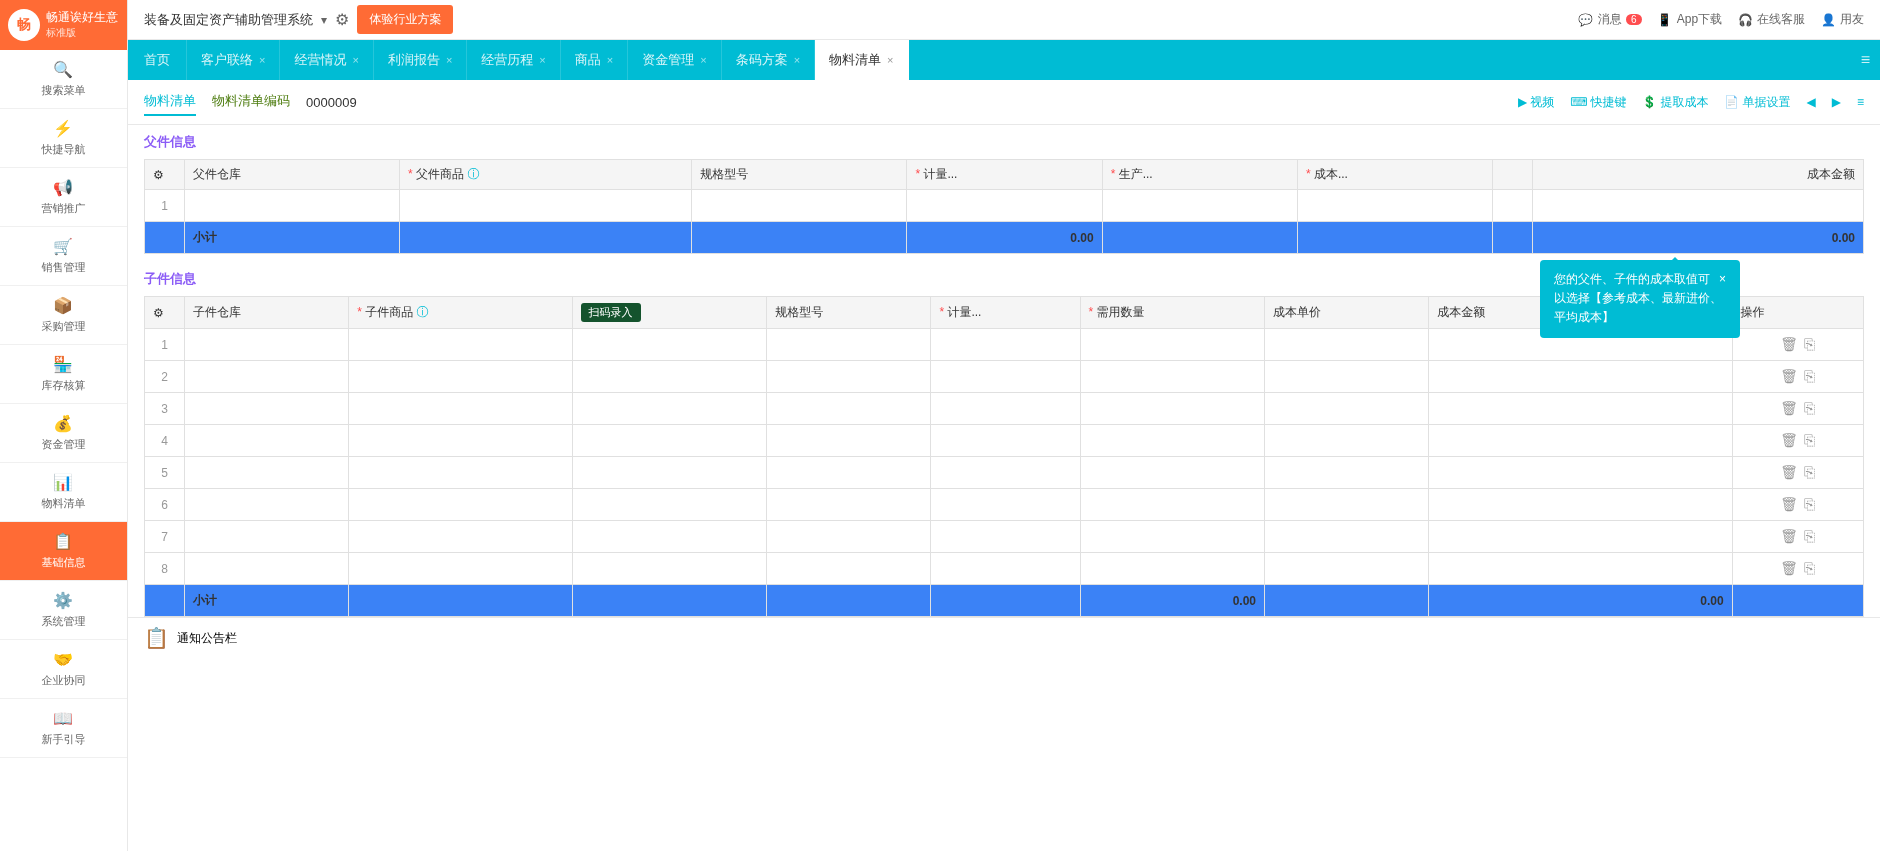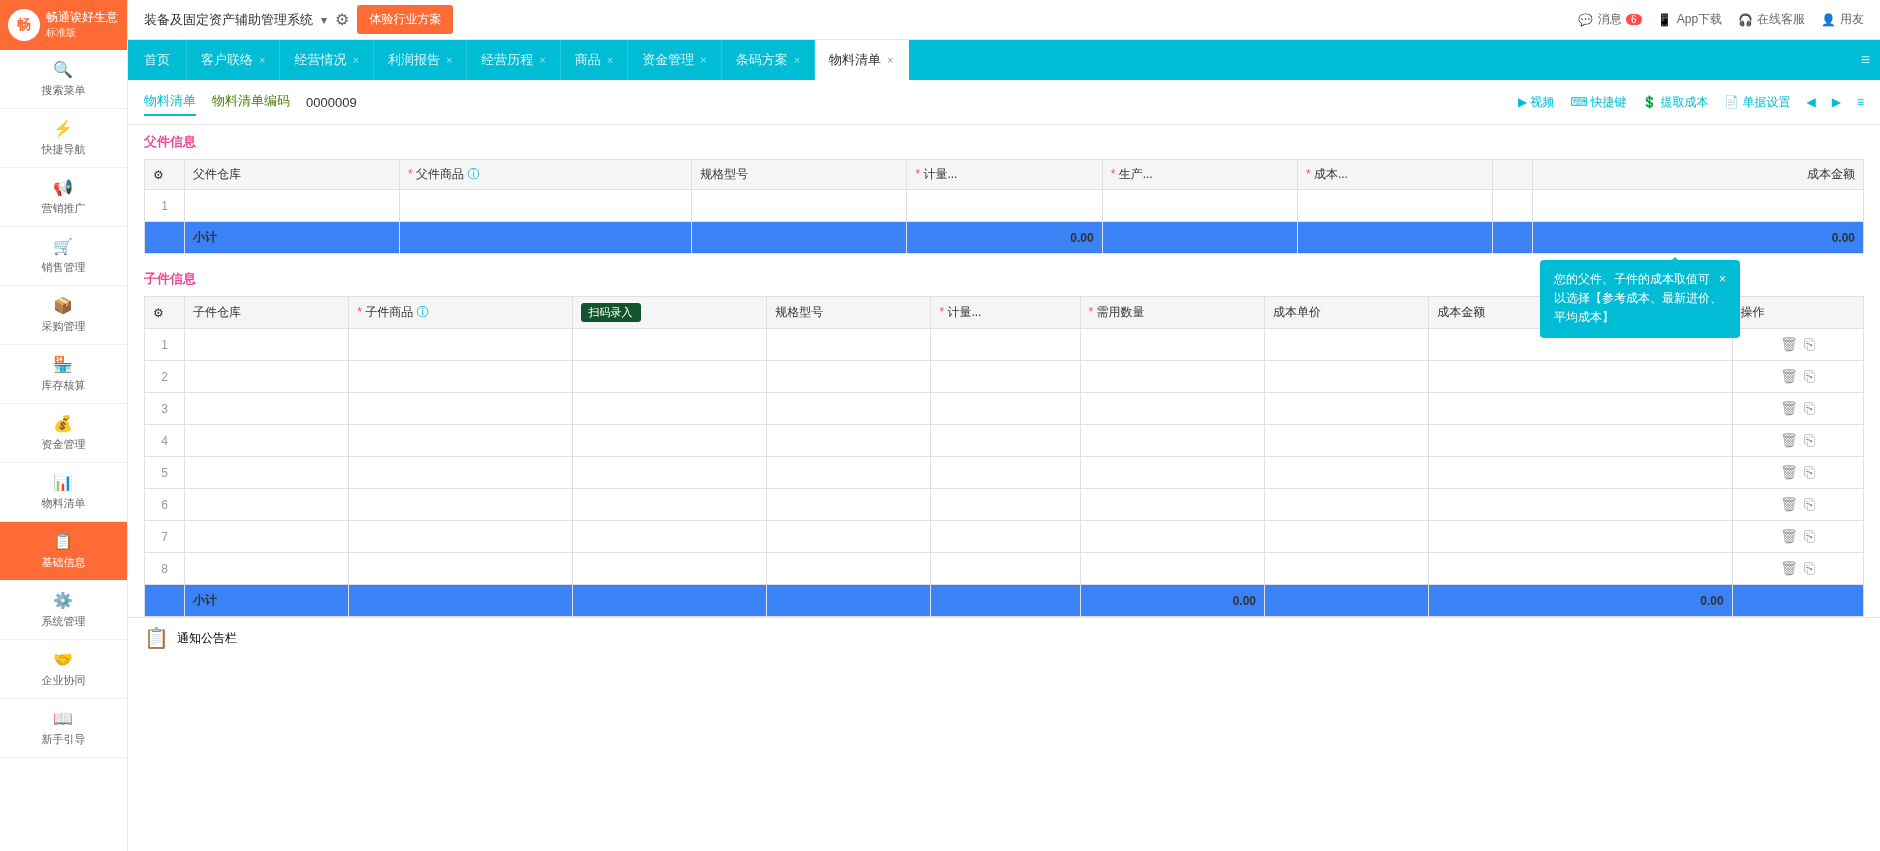--- a/index.html
+++ b/index.html
@@ -44,21 +44,21 @@
     
     .sub-header { padding: 8px 16px; border-bottom: 1px solid #e8e8e8; display: flex; align-items: center; gap: 16px; flex-shrink: 0; }
     .sub-header-tab { font-size: 13px; color: #4d7c0f; cursor: pointer; padding: 4px 0; border-bottom: 2px solid transparent; }
     .sub-header-tab.active { color: #00bcd4; border-bottom-color: #00bcd4; }
     .sub-header-code { font-size: 13px; color: #333; }
     .sub-header-right { margin-left: auto; display: flex; align-items: center; gap: 16px; color: #00bcd4; font-size: 12px; }
     .sub-header-right-item { display: flex; align-items: center; gap: 3px; cursor: pointer; }
 
     
     .section { padding: 0 16px; flex-shrink: 0; }
-    .section-title { font-size: 13px; font-weight: bold; color: #ec4899; padding: 8px 0; }
+    .section-title { font-size: 13px; font-weight: bold; color: #8b5cf6; padding: 8px 0; }
 
     
     .data-table { width: 100%; border-collapse: collapse; font-size: 12px; }
     .data-table th { background: #f5f5f5; border: 1px solid #e0e0e0; padding: 6px 8px; text-align: left; font-weight: normal; color: #333; white-space: nowrap; }
     .data-table td { border: 1px solid #e0e0e0; padding: 4px 8px; color: #333; height: 32px; }
     .data-table tr.subtotal td { background: #3b82f6; font-weight: bold; }
     .data-table .row-num { color: #999; text-align: center; width: 40px; }
     .required { color: #ff4d4f; }
     .col-settings { width: 36px; text-align: center; }
 

